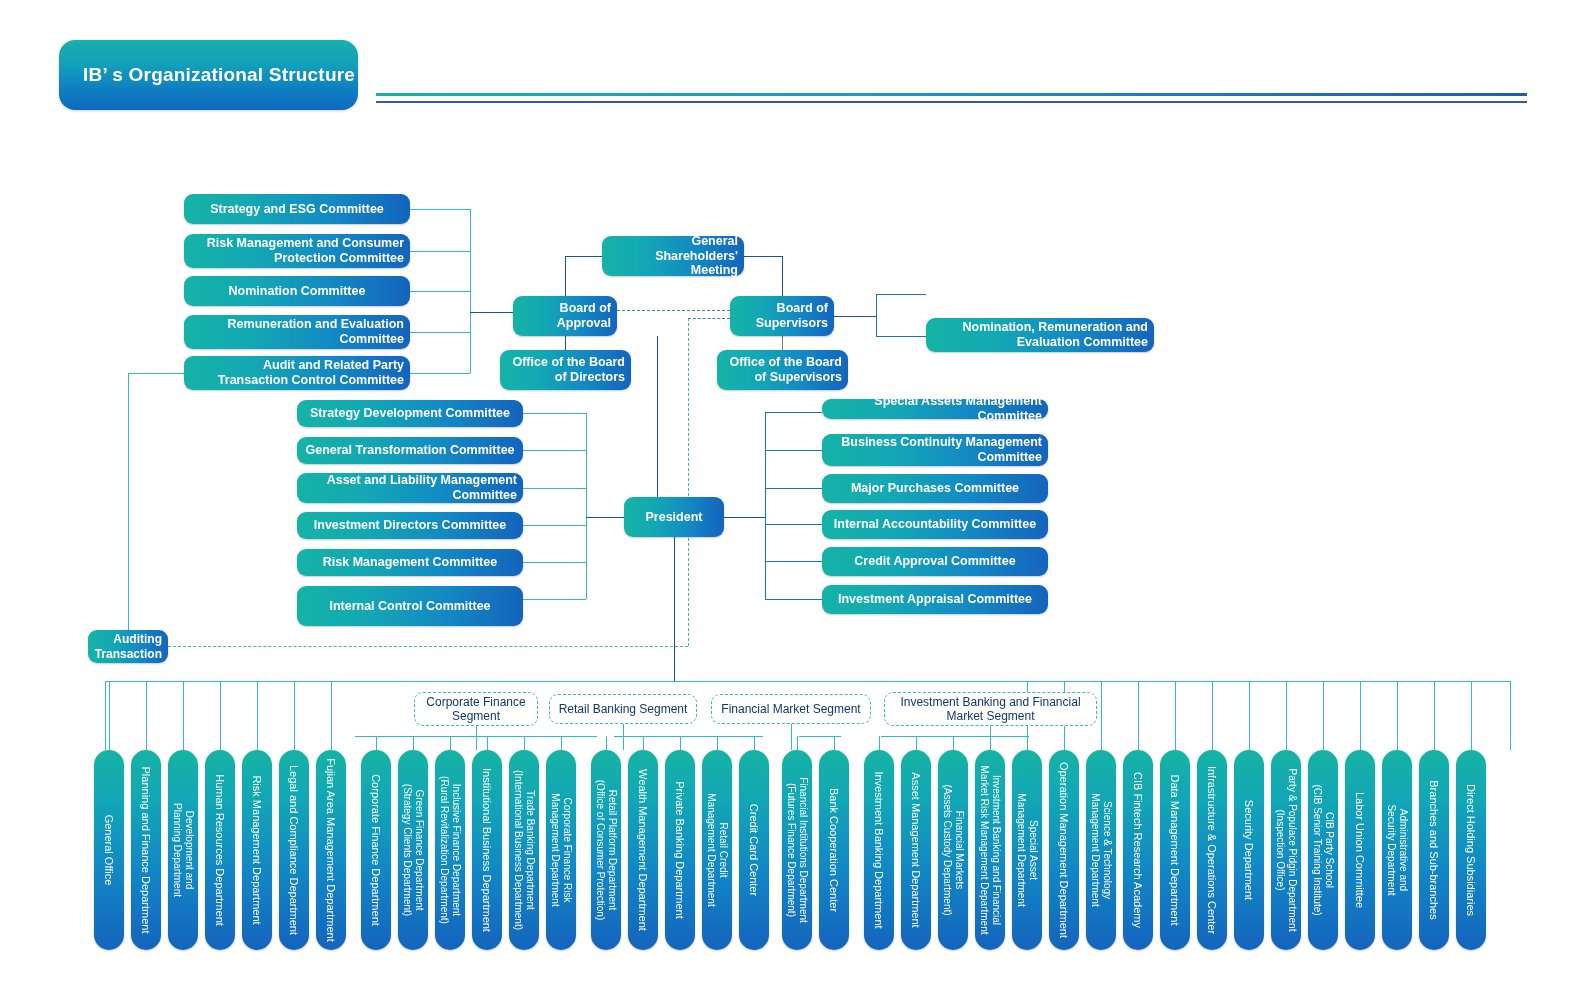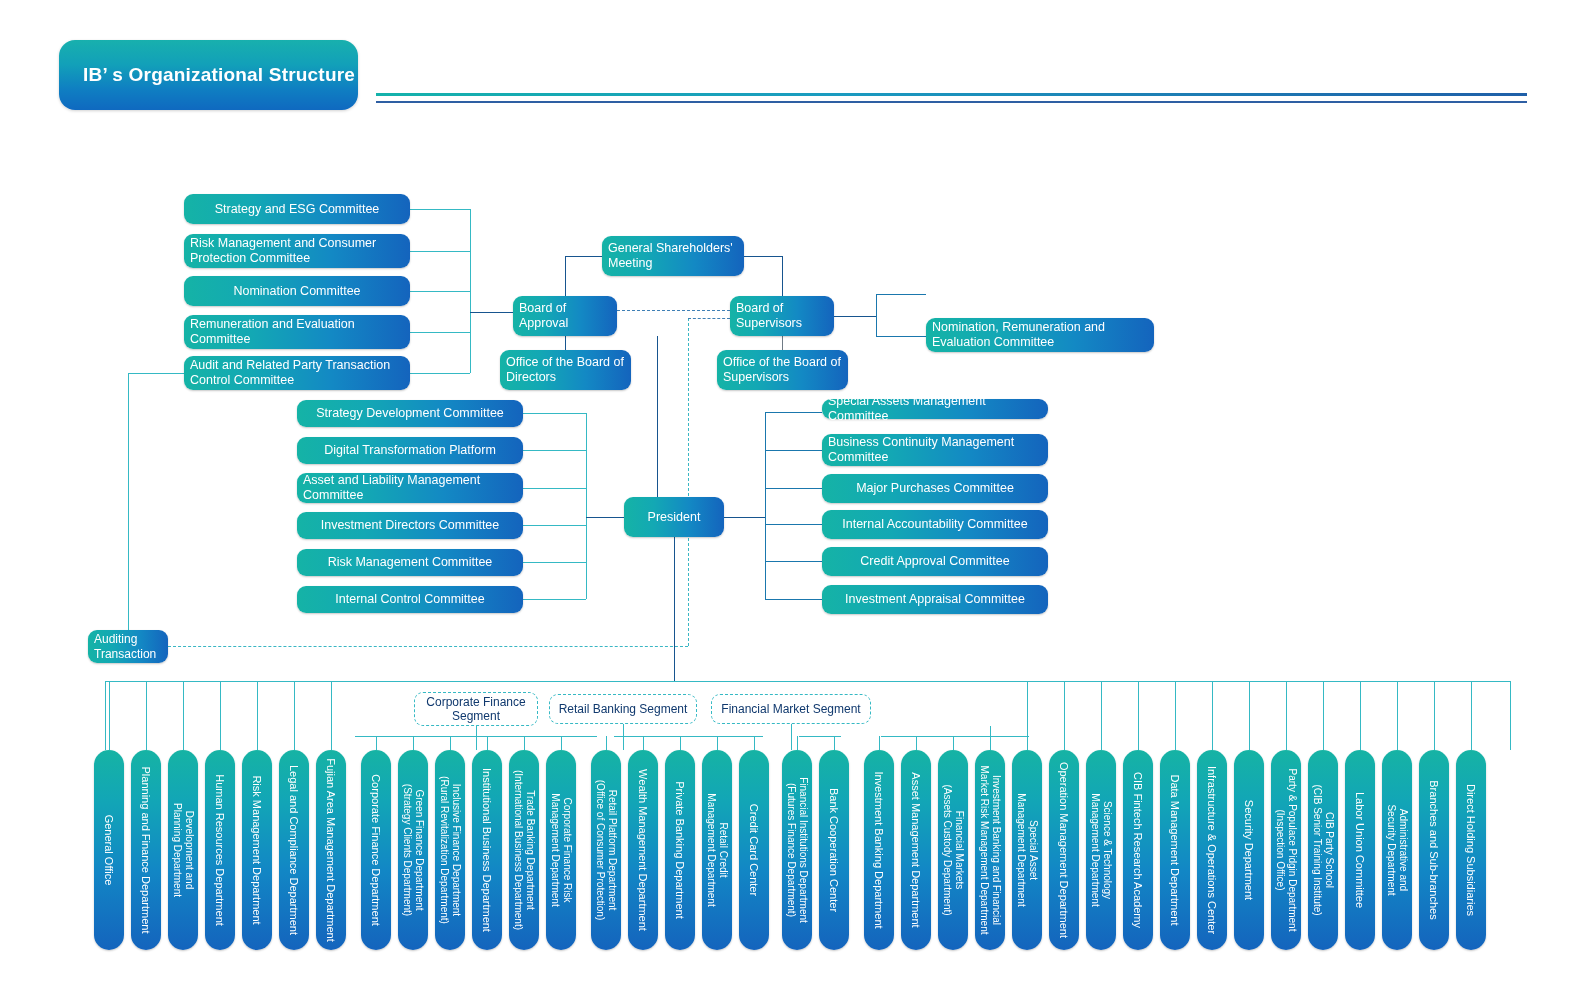--- a/index.html
+++ b/index.html
@@ -28,25 +28,26 @@
   .hdr-rule-bot{
     position:absolute;left:376px;top:101px;width:1151px;height:2px;background:#2e5fa3;
   }
 
   
   .box{
     position:absolute;box-sizing:border-box;
     border-radius:9px;
     background:linear-gradient(90deg,#15b3a6 0%,#13a8b4 30%,#1389c4 65%,#1464bd 100%);
     color:#ffffff;
-    display:flex;align-items:center;justify-content:center;text-align:left;
+    display:flex;align-items:center;justify-content:center;text-align:right;
     font-size:12.5px;line-height:1.18;
     box-shadow:0 1px 2px rgba(0,0,0,.22);
     padding:10px 6px;
     z-index:6;
+    font-weight:bold;
   }
   .box.small{font-size:12px;}
 
   
   .vbox{
     position:absolute;box-sizing:border-box;
     width:30px;
     border-radius:15px;
     background:linear-gradient(180deg,#16b3a4 0%,#12a6b6 25%,#1287c5 60%,#1464bd 100%);
     box-shadow:0 1px 2px rgba(0,0,0,.22);
@@ -131,25 +132,25 @@
   <div class="ln h dk" style="left:834px;top:316px;width:42px;"></div>
   <div class="ln v" style="left:876px;top:294px;height:42px;"></div>
   <div class="ln h" style="left:876px;top:294px;width:50px;"></div>
   <div class="ln h" style="left:876px;top:336px;width:50px;"></div>
 
   <div class="box" style="left:624px;top:497px;width:100px;height:40px;">President</div>
 
   <div class="ln v dk" style="left:657px;top:336px;height:161px;"></div>
 
   <div class="box" style="left:297px;top:400px;width:226px;height:27px;">Strategy Development Committee</div>
-  <div class="box" style="left:297px;top:437px;width:226px;height:27px;">Digital Transformation Platform</div>
+  <div class="box" style="left:297px;top:437px;width:226px;height:27px;">General Transformation Committee</div>
   <div class="box" style="left:297px;top:473px;width:226px;height:30px;">Asset and Liability Management Committee</div>
   <div class="box" style="left:297px;top:512px;width:226px;height:27px;">Investment Directors Committee</div>
   <div class="box" style="left:297px;top:549px;width:226px;height:27px;">Risk Management Committee</div>
-  <div class="box" style="left:297px;top:586px;width:226px;height:27px;">Internal Control Committee</div>
+  <div class="box" style="left:297px;top:586px;width:226px;height:40px;">Internal Control Committee</div>
 
   <div class="ln h teal" style="left:523px;top:413px;width:63px;"></div>
   <div class="ln h teal" style="left:523px;top:450px;width:63px;"></div>
   <div class="ln h teal" style="left:523px;top:488px;width:63px;"></div>
   <div class="ln h teal" style="left:523px;top:525px;width:63px;"></div>
   <div class="ln h teal" style="left:523px;top:562px;width:63px;"></div>
   <div class="ln h teal" style="left:523px;top:599px;width:63px;"></div>
   <div class="ln v teal" style="left:586px;top:413px;height:186px;"></div>
   <div class="ln h dk" style="left:586px;top:517px;width:38px;"></div>
 
@@ -178,20 +179,21 @@
   <div class="ln h dash" style="left:688px;top:318px;width:42px;"></div>
 
   <div class="ln v dk" style="left:674px;top:537px;height:144px;"></div>
   <div class="ln h teal" style="left:105px;top:681px;width:1405px;"></div>
   <div class="ln v teal" style="left:105px;top:681px;height:69px;"></div>
   <div class="ln v teal" style="left:1510px;top:681px;height:69px;"></div>
 
   <div class="seglabel" style="left:414px;top:692px;width:124px;height:34px;">Corporate Finance Segment</div>
   <div class="seglabel" style="left:549px;top:694px;width:148px;height:30px;">Retail Banking Segment</div>
   <div class="seglabel" style="left:711px;top:694px;width:160px;height:30px;">Financial Market Segment</div>
+  <div class="seglabel" style="left:884px;top:692px;width:213px;height:34px;">Investment Banking and Financial Market Segment</div>
 
   <div class="ln v teal" style="left:476px;top:726px;height:24px;"></div>
   <div class="ln v teal" style="left:623px;top:724px;height:26px;"></div>
   <div class="ln v teal" style="left:791px;top:724px;height:26px;"></div>
   <div class="ln v teal" style="left:990px;top:726px;height:24px;"></div>
 
   <div class="ln h teal" style="left:355px;top:736px;width:242px;"></div>
   <div class="ln h teal" style="left:614px;top:736px;width:149px;"></div>
   <div class="ln h teal" style="left:799px;top:736px;width:42px;"></div>
   <div class="ln h teal" style="left:881px;top:736px;width:148px;"></div>

